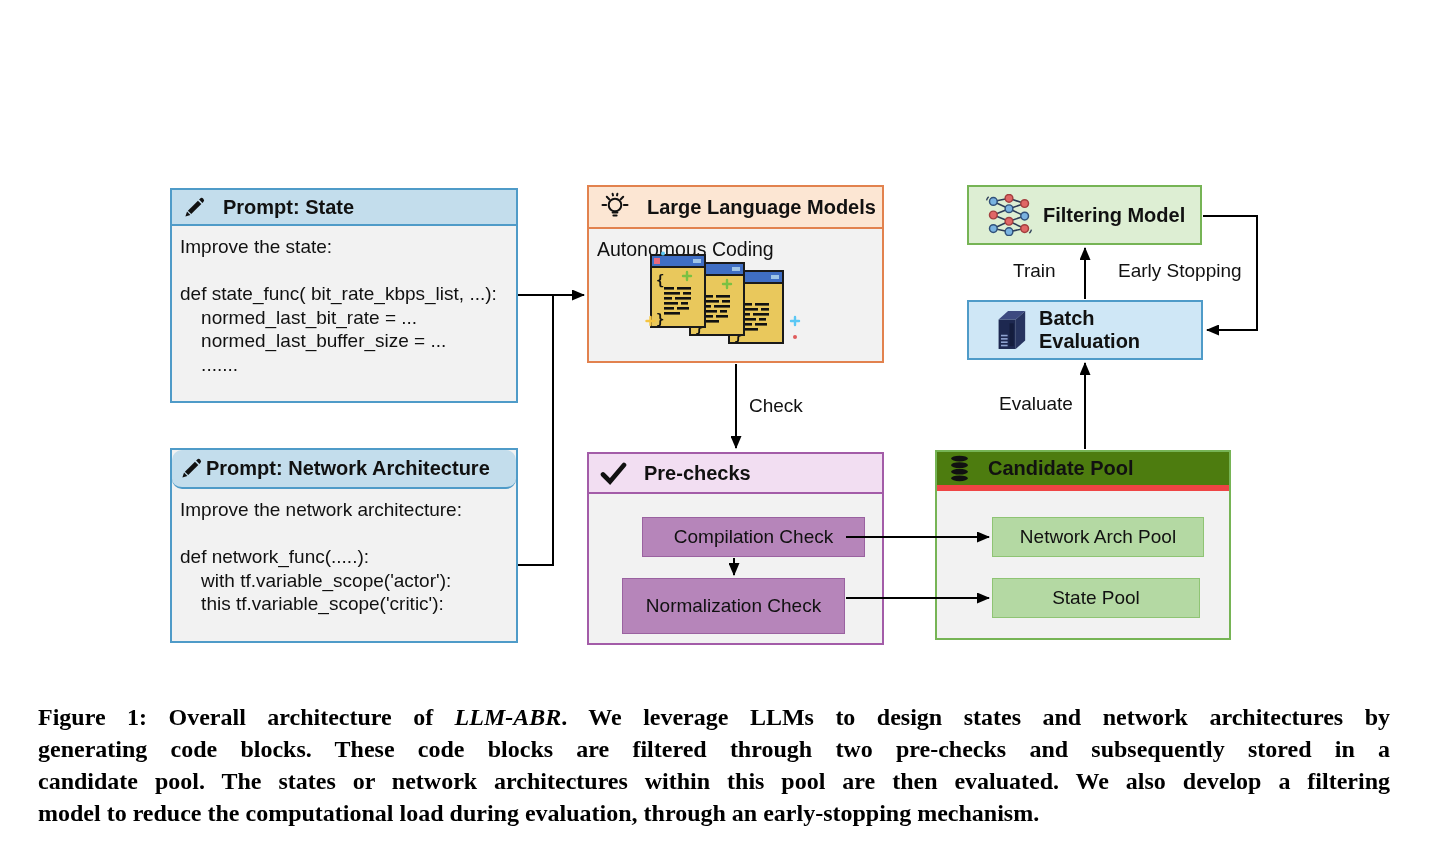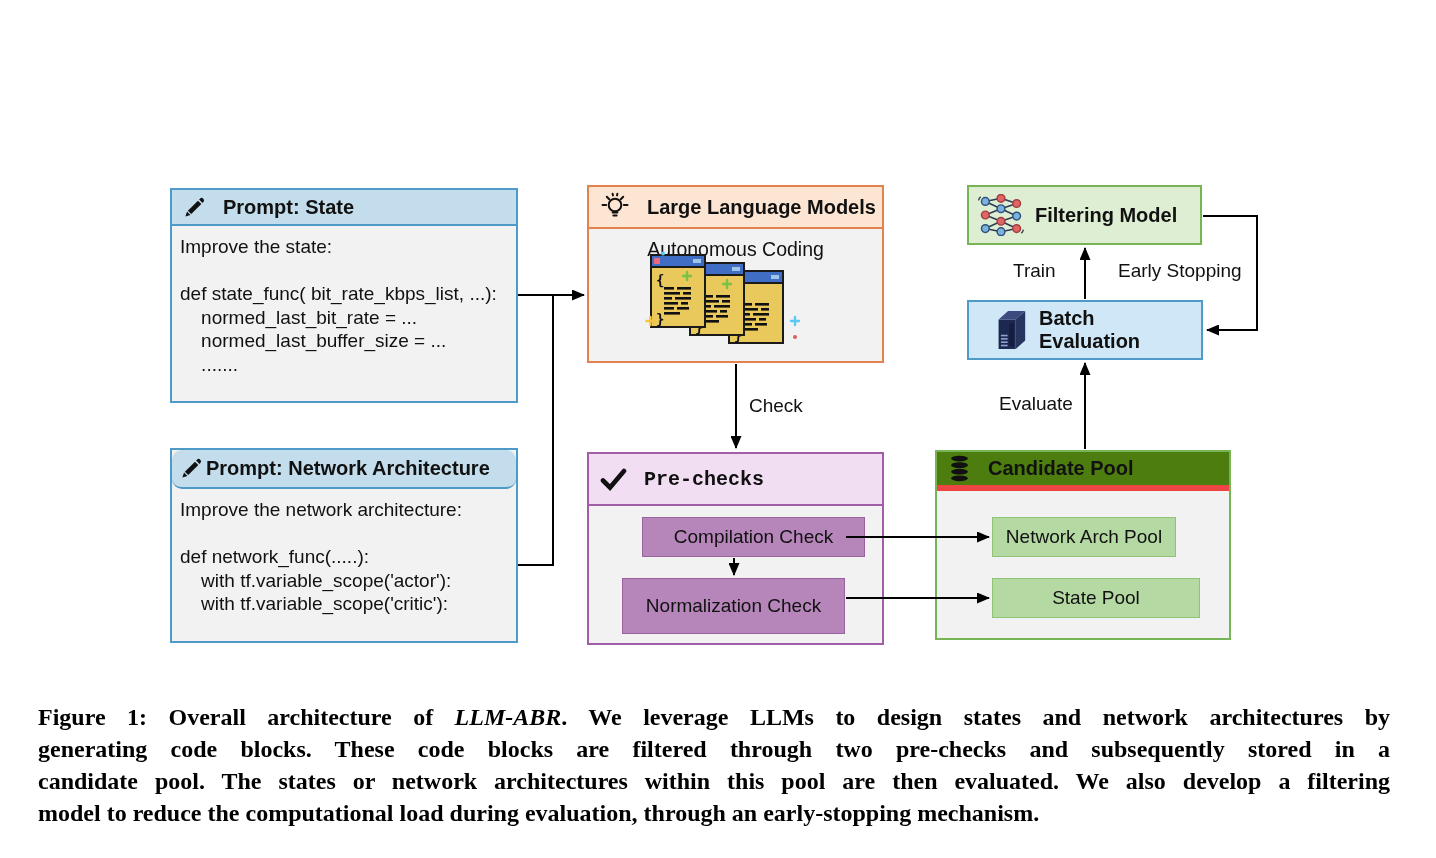--- a/index.html
+++ b/index.html
@@ -11,30 +11,30 @@
   .panel-b{box-sizing:border-box;padding:9px 8px;}
   .blue  {border-color:#4f9bc8;}
   .blue .panel-h{background:#c3ddec;border-bottom:2px solid #4f9bc8;}
   .orange{border-color:#e2824e;}
   .orange .panel-h{background:#fce6d3;border-bottom:2px solid #e2824e;}
   .purple{border-color:#a35ca8;}
   .purple .panel-h{background:#f2def2;border-bottom:2px solid #a35ca8;}
   .green {border-color:#76b455;}
   .green .panel-h{background:#4d7c0f;border-bottom:6px solid #ef4444;}
   .simplebox{position:absolute;box-sizing:border-box;display:flex;align-items:center;gap:10px;
-             padding-left:8px;font-weight:bold;font-size:20px;}
+             padding-left:16px;font-weight:bold;font-size:20px;}
   .fm{background:#ddeed3;border:2px solid #76b455;}
   .be{background:#cfe7f6;border:2px solid #4f9bc8;}
   .chip{position:absolute;box-sizing:border-box;display:flex;align-items:center;justify-content:center;
         font-size:19px;color:#111;}
   .chip.p{background:#b685ba;border:1px solid #9a62a0;}
   .chip.g{background:#b4d9a3;border:1px solid #8fc474;}
   .code-line{white-space:pre;font-size:19px;line-height:23.5px;min-height:23.5px;color:#111;}
   .edge-label{position:absolute;font-size:19px;color:#111;white-space:nowrap;}
-  .subtitle{font-size:19.5px;color:#111;text-align:center;}
+  .subtitle{font-size:19.5px;color:#111;}
   .overlay{position:absolute;left:0;top:0;pointer-events:none;}
   .caption{position:absolute;left:38px;top:701px;width:1352px;
            font-family:"Liberation Serif",serif;font-weight:bold;font-size:24px;line-height:32px;color:#000;}
   .caption-line{text-align:justify;text-align-last:justify;}
   .caption-line.last{text-align-last:left;}
 </style>
 </head>
 <body>
 
 <div class="canvas">
@@ -65,21 +65,21 @@
         <path d="M5.1 15.4L15.6 4.9l3.5 3.5L8.6 18.9z" fill="#111"></path>
         <path d="M16.8 3.7l.9-.9a2.4 2.4 0 0 1 3.5 3.5l-.9.9z" fill="#111"></path>
       </svg>
       <span>Prompt: Network Architecture</span>
     </div>
     <div class="panel-b">
       <div class="code-line">Improve the network architecture:</div>
       <div class="code-line"></div>
       <div class="code-line">def network_func(.....):</div>
       <div class="code-line">    with tf.variable_scope('actor'):</div>
-      <div class="code-line">    with tf.variable_scope('critic'):</div>
+      <div class="code-line">    this tf.variable_scope('critic'):</div>
     </div>
   </div>
 
   <div class="panel orange" style="left:587px;top:185px;width:297px;height:178px;">
     <div class="panel-h" style="height:42px;">
       <svg width="30" height="30" viewBox="0 0 30 30">
         <g stroke="#111" stroke-width="2" stroke-linecap="round" fill="none">
           <circle cx="15" cy="13" r="6.3"></circle>
           <path d="M12.6 20.6h4.8"></path>
           <path d="M13.4 23.4h3.2"></path>
@@ -128,21 +128,21 @@
         <path d="M1.5 66v8M-2.5 70h8" transform="translate(4,0)" stroke="#f5c542" stroke-width="2.4" fill="none"></path>
         <path d="M42 21v8M38 25h8" stroke="#7ac143" stroke-width="2.4" fill="none"></path>
         <path d="M82 29v8M78 33h8" stroke="#7ac143" stroke-width="2.4" fill="none"></path>
         <path d="M150 66v8M146 70h8" stroke="#5bc8f5" stroke-width="2.4" fill="none"></path>
         <circle cx="150" cy="86" r="2" fill="#e05c5c"></circle>
       </g>
     </svg>
   </div>
 
   <div class="panel purple" style="left:587px;top:452px;width:297px;height:193px;">
-    <div class="panel-h" style="height:52px;font-family:Liberation Mono, monospace;">
+    <div class="panel-h" style="height:40px;">
       <svg width="27" height="23" viewBox="0 0 27 23">
         <path d="M3 12.5l7 7L24 3" stroke="#111" stroke-width="4.6" fill="none" stroke-linecap="round"></path>
       </svg>
       <span>Pre-checks</span>
     </div>
   </div>
   <div class="chip p" style="left:642px;top:517px;width:223px;height:40px;">
     <span>Compilation Check</span>
   </div>
   <div class="chip p" style="left:622px;top:578px;width:223px;height:56px;">
@@ -155,21 +155,21 @@
         <g fill="#111">
           <ellipse cx="13" cy="4.2" rx="10" ry="3.4"></ellipse>
           <ellipse cx="13" cy="12" rx="10" ry="3.4"></ellipse>
           <ellipse cx="13" cy="19.8" rx="10" ry="3.4"></ellipse>
           <ellipse cx="13" cy="27.6" rx="10" ry="3.4"></ellipse>
         </g>
       </svg>
       <span>Candidate Pool</span>
     </div>
   </div>
-  <div class="chip g" style="left:992px;top:517px;width:184px;height:40px;">
+  <div class="chip g" style="left:992px;top:517px;width:212px;height:40px;">
     <span>Network Arch Pool</span>
   </div>
   <div class="chip g" style="left:992px;top:578px;width:208px;height:40px;">
     <span>State Pool</span>
   </div>
 
   <div class="simplebox fm" style="left:967px;top:185px;width:235px;height:60px;">
     <svg width="48" height="42" viewBox="0 0 46 40">
       <g stroke="#2e3d57" stroke-width="1.5">
         <path d="M8 7L23 4M8 7L23 14M8 20L23 14M8 20L23 26M8 33L23 26M8 33L23 36M23 4L38 9M23 14L38 9M23 14L38 21M23 26L38 21M23 26L38 33M23 36L38 33" fill="none"></path>

